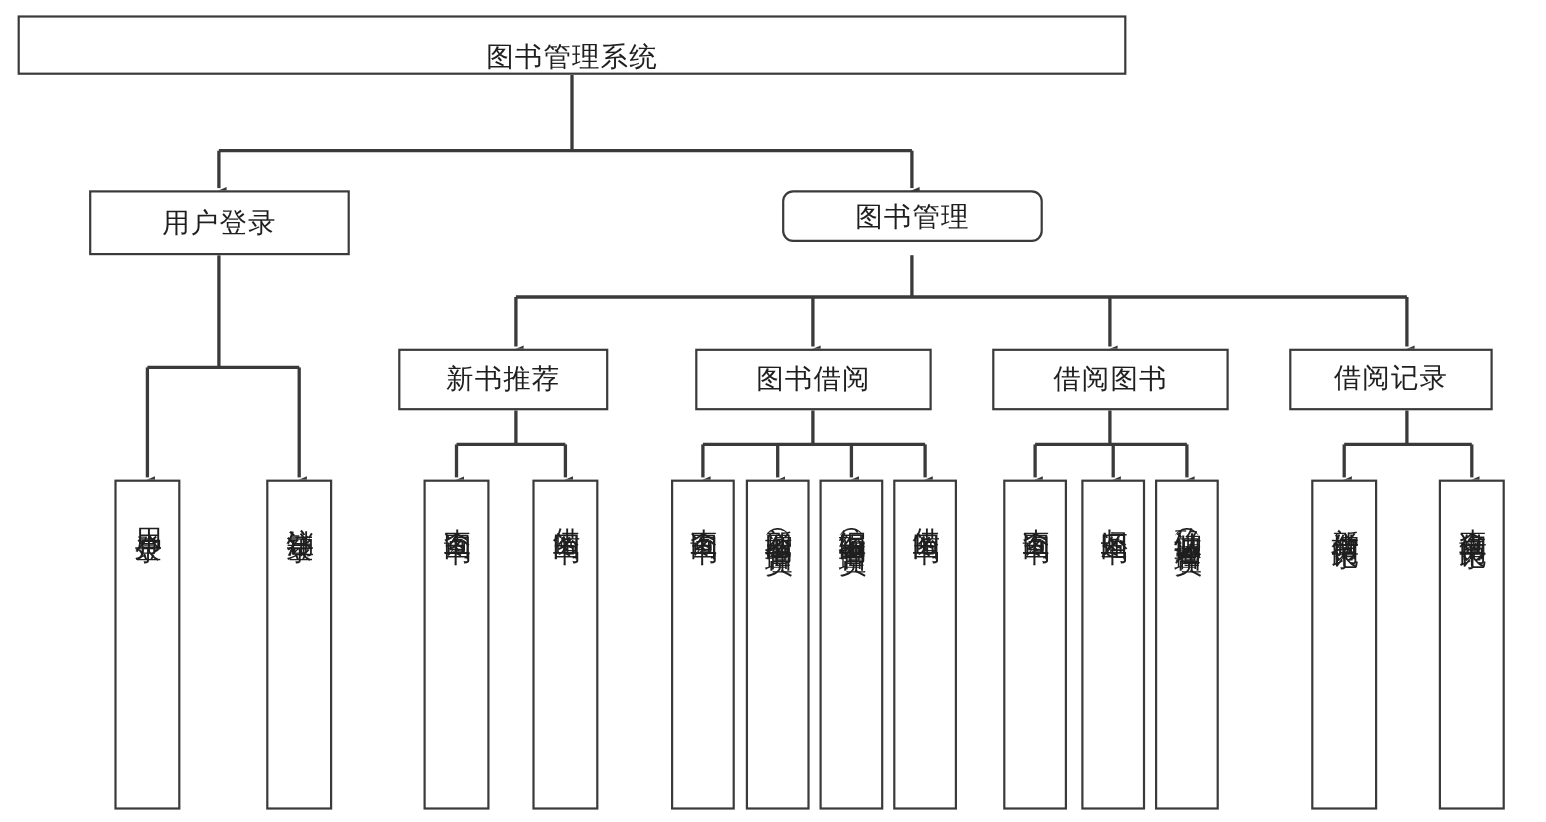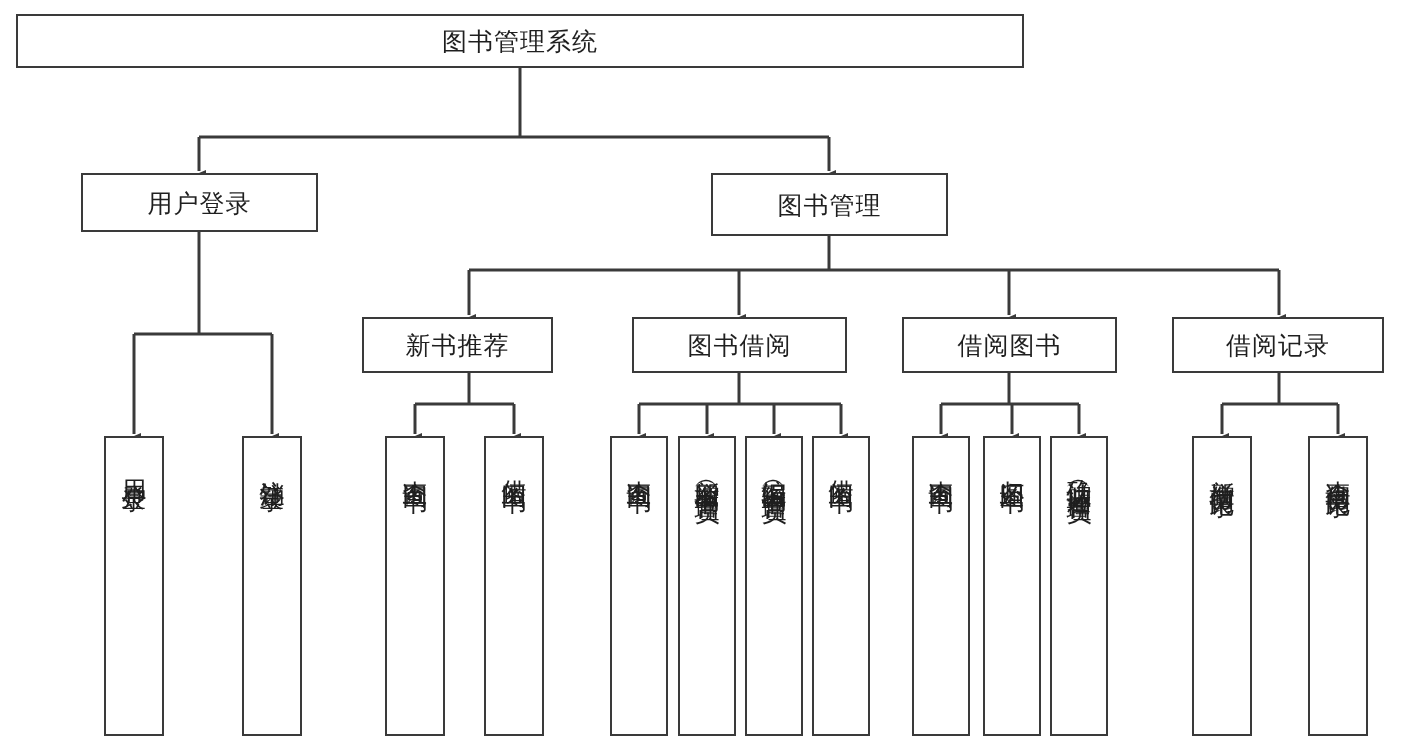--- a/index.html
+++ b/index.html
@@ -108,39 +108,39 @@
         <line x1="1012" y1="404" x2="1012" y2="434" marker-end="url(#arr)"></line>
         <line x1="1079" y1="404" x2="1079" y2="434" marker-end="url(#arr)"></line>
         <line x1="1279" y1="373" x2="1279" y2="404"></line>
         <line x1="1222" y1="404" x2="1338" y2="404"></line>
         <line x1="1222" y1="404" x2="1222" y2="434" marker-end="url(#arr)"></line>
         <line x1="1338" y1="404" x2="1338" y2="434" marker-end="url(#arr)"></line>
       </g>
   </svg>
 
   <div id="nodes-layer">
-      <div class="node horiz" style="left: 16px; top: 14px; width: 1008px; height: 54px;">
+      <div class="node horiz" style="left: 16px; top: 14px; width: 1008px; height: 54px; align-items: flex-end;">
         <span class="lbl">图书管理系统</span>
       </div>
       <div class="node horiz" style="left: 81px; top: 173px; width: 237px; height: 59px;">
         <span class="lbl">用户登录</span>
       </div>
-      <div class="node horiz" style="left: 711px; top: 173px; width: 237px; height: 63px;">
+      <div class="node horiz" style="left: 711px; top: 173px; width: 237px; height: 47px; border-radius: 10px;">
         <span class="lbl">图书管理</span>
       </div>
       <div class="node horiz" style="left: 362px; top: 317px; width: 191px; height: 56px;">
         <span class="lbl">新书推荐</span>
       </div>
       <div class="node horiz" style="left: 632px; top: 317px; width: 215px; height: 56px;">
         <span class="lbl">图书借阅</span>
       </div>
       <div class="node horiz" style="left: 902px; top: 317px; width: 215px; height: 56px;">
         <span class="lbl">借阅图书</span>
       </div>
-      <div class="node horiz" style="left: 1172px; top: 317px; width: 212px; height: 56px;">
+      <div class="node horiz" style="left: 1172px; top: 317px; width: 185px; height: 56px; font-family: Liberation Serif, serif;">
         <span class="lbl">借阅记录</span>
       </div>
       <div class="node vert" style="left: 104px; top: 436px; width: 60px; height: 300px;">
         <span class="lbl">用户登录</span>
       </div>
       <div class="node vert" style="left: 242px; top: 436px; width: 60px; height: 300px;">
         <span class="lbl">注销登录</span>
       </div>
       <div class="node vert" style="left: 385px; top: 436px; width: 60px; height: 300px;">
         <span class="lbl">查询图书</span>

